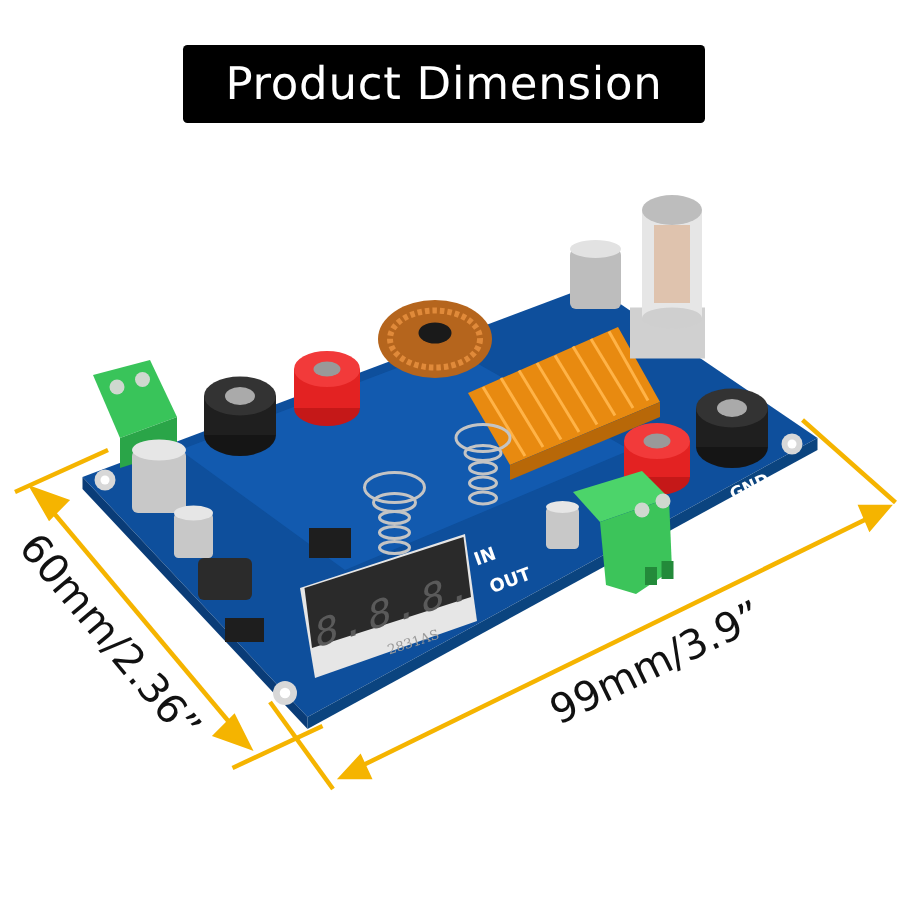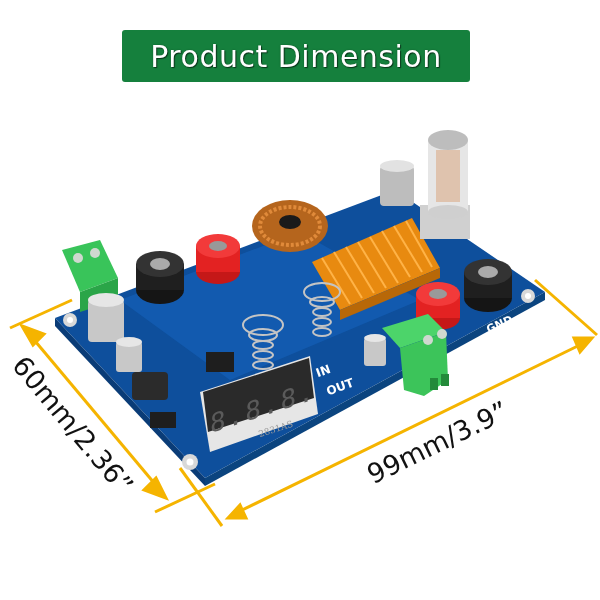--- a/index.html
+++ b/index.html
@@ -1,19 +1,19 @@
 <!DOCTYPE html>
 <html><head>
 <meta charset="utf-8">
 <style>
   html, body { margin:0; padding:0; background:#ffffff; }
   body { width:600px; height:600px; position:relative; overflow:hidden; font-family:"DejaVu Sans", sans-serif; }
   .banner {
     position:absolute; left:122px; top:30px; width:348px; height:52px;
-    background:#15803d; border-radius:3px;
+    background:#000000; border-radius:3px;
     display:flex; align-items:center; justify-content:center;
   }
   .banner-text {
     color:#ffffff; font-family:"DejaVu Sans", sans-serif; font-size:30px; letter-spacing:0.5px;
     text-shadow: 1px 1px 1px rgba(0,0,0,0.55), 0 0 2px rgba(0,0,0,0.3);
   }
   svg.scene { position:absolute; left:0; top:0; }
   .dim-label {
     position:absolute; font-family:"DejaVu Sans", sans-serif; color:#111; font-size:27px; white-space:nowrap;
     transform-origin: left top;

